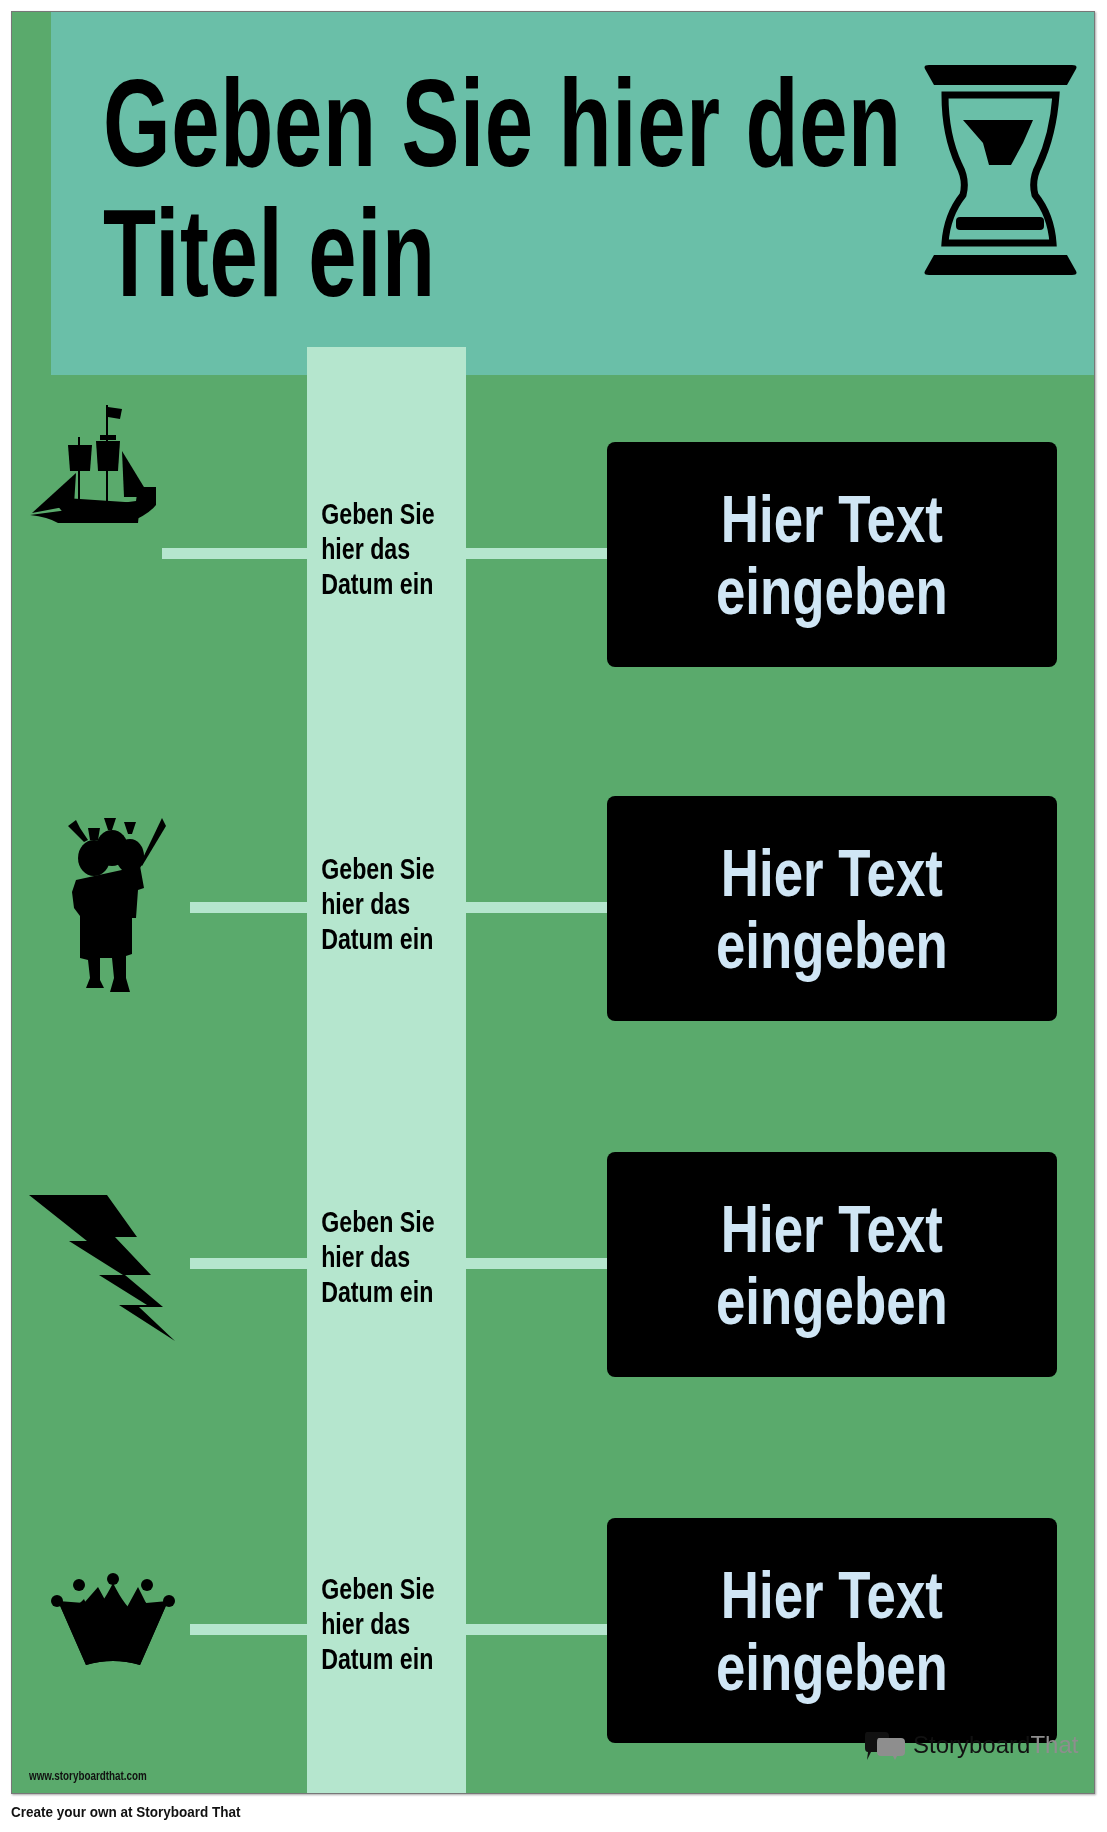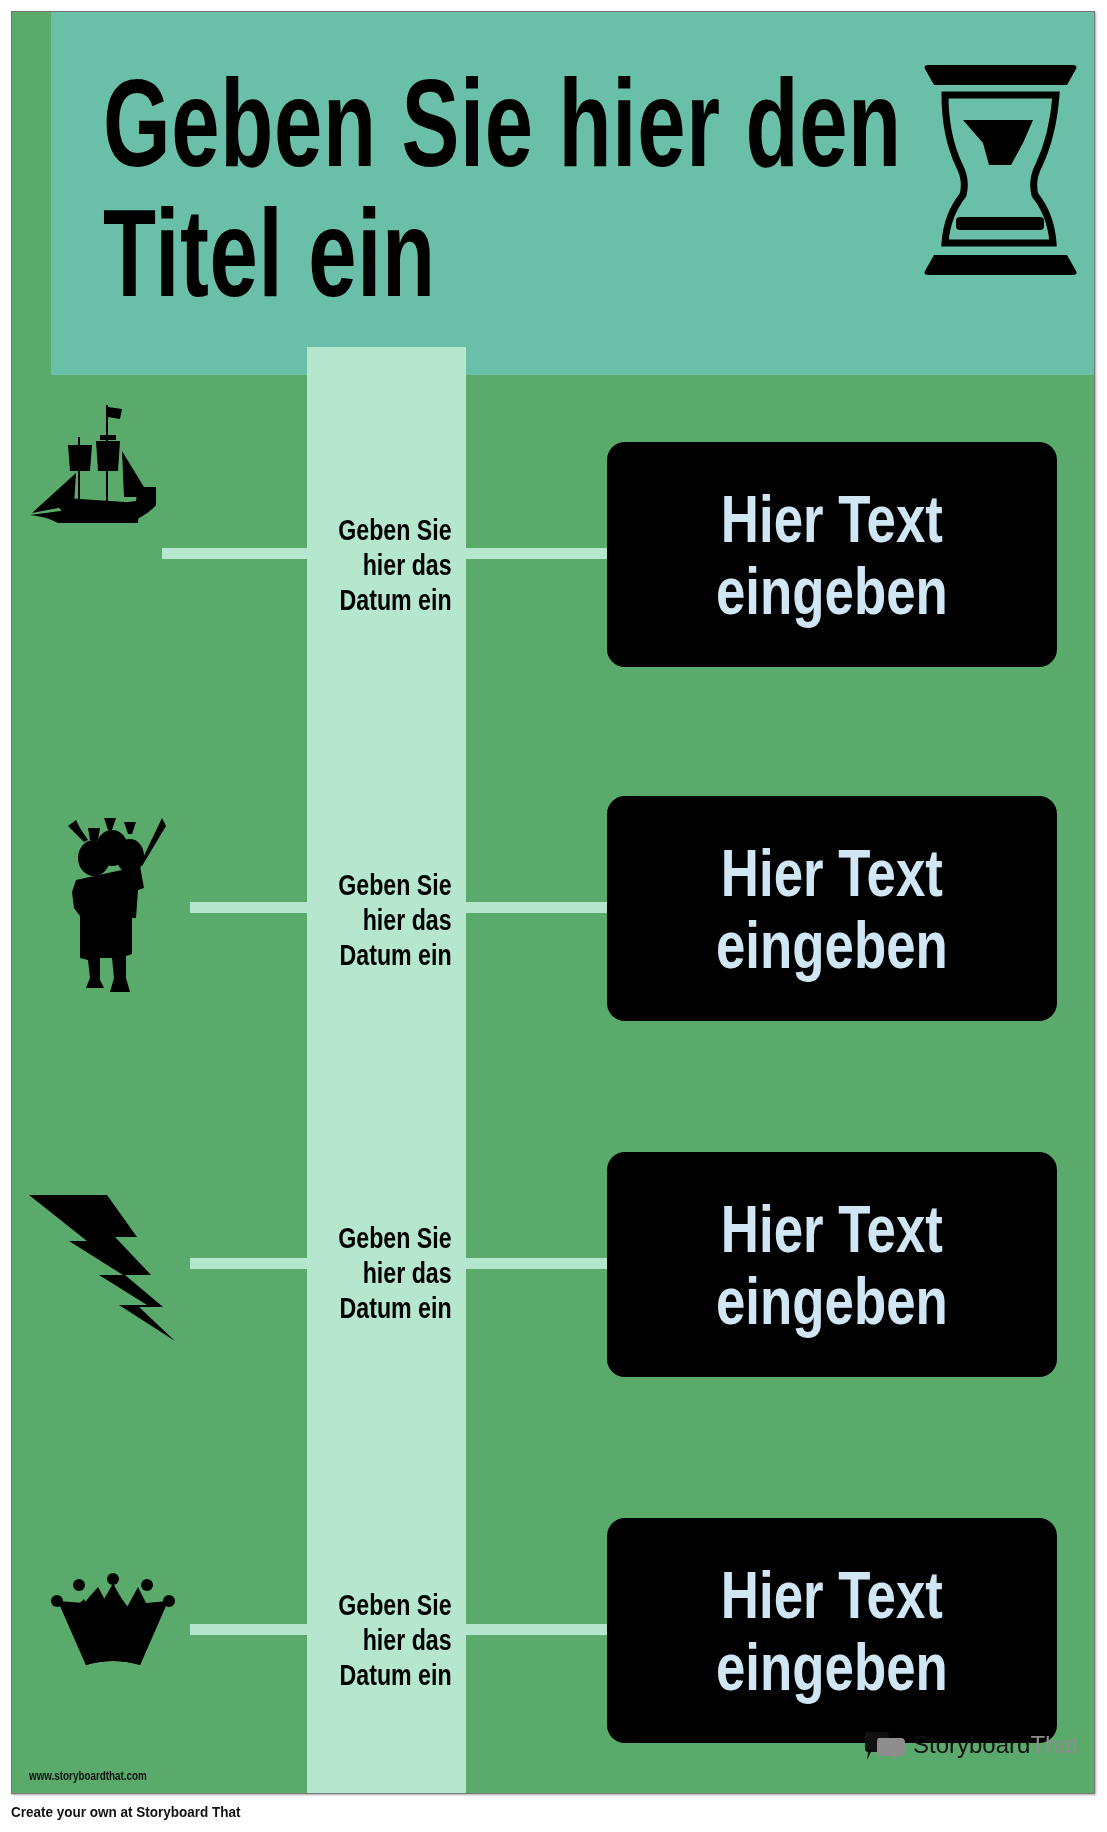--- a/index.html
+++ b/index.html
@@ -4,23 +4,23 @@
 <style>
   html, body { margin: 0; padding: 0; background: #ffffff; }
   body { width: 1107px; height: 1832px; position: relative; overflow: hidden; font-family: "Liberation Sans", sans-serif; }
   .poster { position: absolute; left: 11px; top: 11px; width: 1082px; height: 1781px; background: #5aaa6c; border: 1px solid #777; box-shadow: 1px 1px 2px rgba(0,0,0,0.35); overflow: hidden; }
   .header { position: absolute; left: 0; top: 0; width: 100%; height: 363px; background: #6abfa8; margin-left: 39px; }
   .title { position: absolute; left: 52px; top: 46px; margin: 0; font-weight: bold; font-size: 124px; line-height: 130px; color: #000; white-space: nowrap; transform: scaleX(0.70); transform-origin: left top; letter-spacing: 1px; }
   .title span { display: block; }
   .hourglass { position: absolute; left: 911px; top: 53px; width: 155px; height: 210px; }
   .column { position: absolute; left: 295px; top: 335px; width: 159px; height: 1446px; background: #b5e6ce; }
   .hline { position: absolute; height: 11px; background: #b5e6ce; }
-  .date { position: absolute; left: 295px; width: 159px; text-align: right; font-weight: bold; font-size: 29px; line-height: 35px; color: #000; margin-top: 16px; }
+  .date { position: absolute; left: 295px; width: 159px; text-align: left; font-weight: bold; font-size: 29px; line-height: 35px; color: #000; }
   .date .inner { display: inline-block; transform: scaleX(0.80); transform-origin: center center; white-space: nowrap; }
-  .card { position: absolute; left: 595px; width: 450px; height: 225px; background: #000; border-radius: 18px; display: flex; align-items: center; justify-content: center; }
+  .card { position: absolute; left: 595px; width: 450px; height: 225px; background: #000; border-radius: 8px; display: flex; align-items: center; justify-content: center; }
   .card .txt { color: #d0e6f5; font-weight: bold; font-size: 66px; line-height: 72px; text-align: center; transform: scaleX(0.80); white-space: nowrap; }
   .card .txt span { display: block; }
   .icon { position: absolute; }
   .watermark { position: absolute; left: 17px; top: 1757px; font-weight: bold; font-size: 12px; color: #111; transform: scaleX(0.82); transform-origin: left center; white-space: nowrap; }
   .logo { position: absolute; left: 851px; top: 1718px; height: 30px; display: flex; align-items: center; }
   .logo-text { font-size: 24px; letter-spacing: 0px; margin-left: 6px; }
   .logo-a { color: #111; }
   .logo-b { color: #8e8e8e; }
   .caption { position: absolute; left: 11px; top: 1803px; font-size: 15px; font-weight: bold; color: #111; transform: scaleX(0.90); transform-origin: left center; white-space: nowrap; }
 </style>

